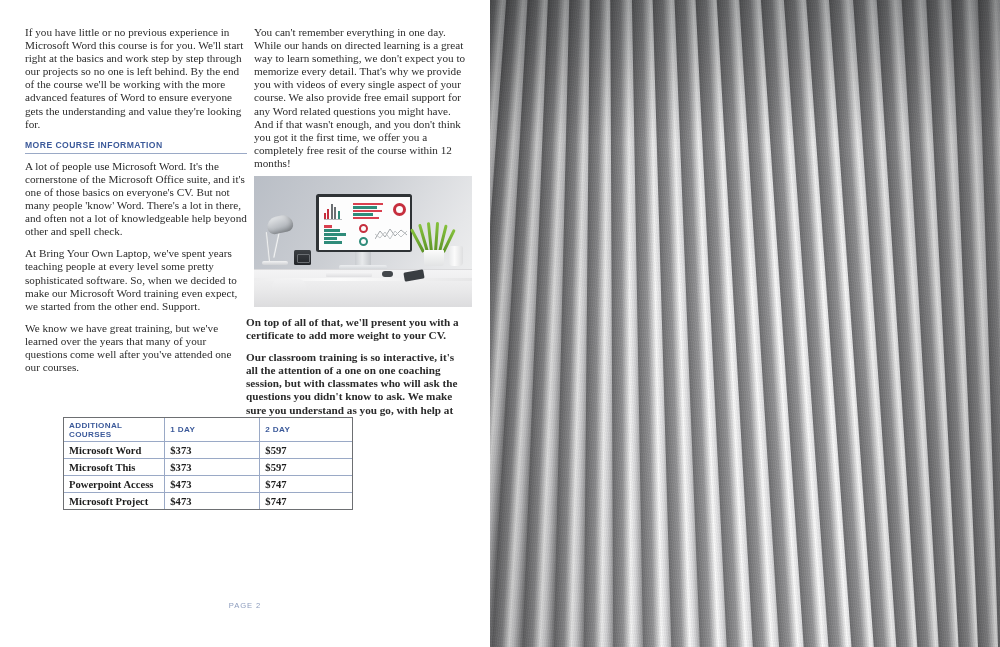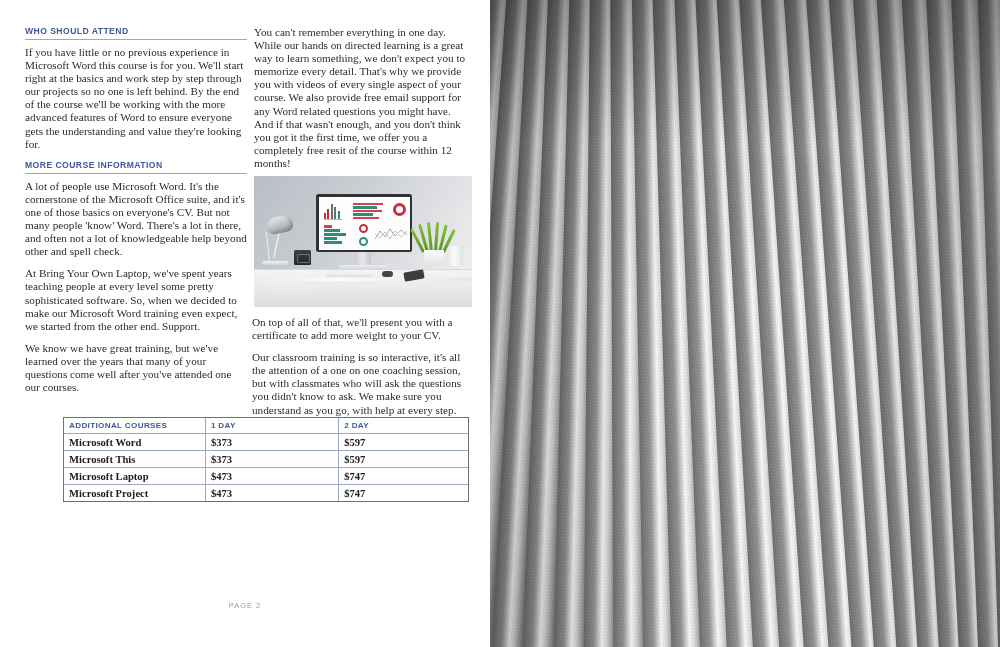--- a/index.html
+++ b/index.html
@@ -165,21 +165,21 @@
     transform: rotate(-10deg);
   }
   .chair {
     position: absolute; left: 18px; top: 103px; width: 34px; height: 28px;
     background: linear-gradient(180deg,#f2f2f3,#dcdcdd);
     border-radius: 8px 8px 0 0;
   }
 
   
   .table-wrap {
-    position: absolute; left: 63px; top: 417px; width: 406px;
+    position: absolute; left: 63px; top: 417px; width: 290px;
     border: 1px solid #6d6f72;
     background: #ffffff;
   }
   table.courses {
     width: 100%;
     border-collapse: collapse;
     font-family: "Liberation Serif", serif;
   }
   table.courses th, table.courses td {
     text-align: left;
@@ -251,21 +251,20 @@
   }
 </style>
 </head>
 <body>
 
 <div class="page">
 
   <div class="paper">
 
     <div class="col col-left">
-      <div class="section-head">WHO SHOULD ATTEND</div>
       <p class="body">If you have little or no previous experience in Microsoft Word this course is for you. We'll start right at the basics and work step by step through our projects so no one is left behind. By the end of the course we'll be working with the more advanced features of Word to ensure everyone gets the understanding and value they're looking for.</p>
 
       <div class="section-head second">MORE COURSE INFORMATION</div>
       <p class="body">A lot of people use Microsoft Word. It's the cornerstone of the Microsoft Office suite, and it's one of those basics on everyone's CV. But not many people 'know' Word. There's a lot in there, and often not a lot of knowledgeable help beyond other and spell check.</p>
       <p class="body">At Bring Your Own Laptop, we've spent years teaching people at every level some pretty sophisticated software. So, when we decided to make our Microsoft Word training even expect, we started from the other end. Support.</p>
       <p class="body">We know we have great training, but we've learned over the years that many of your questions come well after you've attended one our courses.</p>
     </div>
 
     <div class="col col-right">
       <p class="body">You can't remember everything in one day. While our hands on directed learning is a great way to learn something, we don't expect you to memorize every detail. That's why we provide you with videos of every single aspect of your course. We also provide free email support for any Word related questions you might have. And if that wasn't enough, and you don't think you got it the first time, we offer you a completely free resit of the course within 12 months!</p>
@@ -335,21 +334,21 @@
       <div class="vase"></div>
 
       <div class="ph-desk"></div>
       <div class="ph-desk-edge"></div>
       <div class="keyboard"></div>
       <div class="mouse"></div>
       <div class="phone"></div>
       <div class="chair"></div>
     </div>
 
-    <div class="col" style="left:252px; top:316px; width:218px;">
+    <div class="col" style="left:246px; top:316px; width:218px;font-weight:bold;">
       <p class="body">On top of all of that, we'll present you with a certificate to add more weight to your CV.</p>
       <p class="body">Our classroom training is so interactive, it's all the attention of a one on one coaching session, but with classmates who will ask the questions you didn't know to ask. We make sure you understand as you go, with help at every step.</p>
     </div>
 
     <div class="table-wrap">
       <table class="courses">
         <thead>
           <tr>
             <th class="c1">ADDITIONAL COURSES</th>
             <th class="c2">1 DAY</th>
@@ -361,21 +360,21 @@
             <td>Microsoft Word</td>
             <td>$373</td>
             <td>$597</td>
           </tr>
           <tr>
             <td>Microsoft This</td>
             <td>$373</td>
             <td>$597</td>
           </tr>
           <tr>
-            <td>Microsoft Laptop</td>
+            <td>Powerpoint Access</td>
             <td>$473</td>
             <td>$747</td>
           </tr>
           <tr>
             <td>Microsoft Project</td>
             <td>$473</td>
             <td>$747</td>
           </tr>
         </tbody>
       </table>

